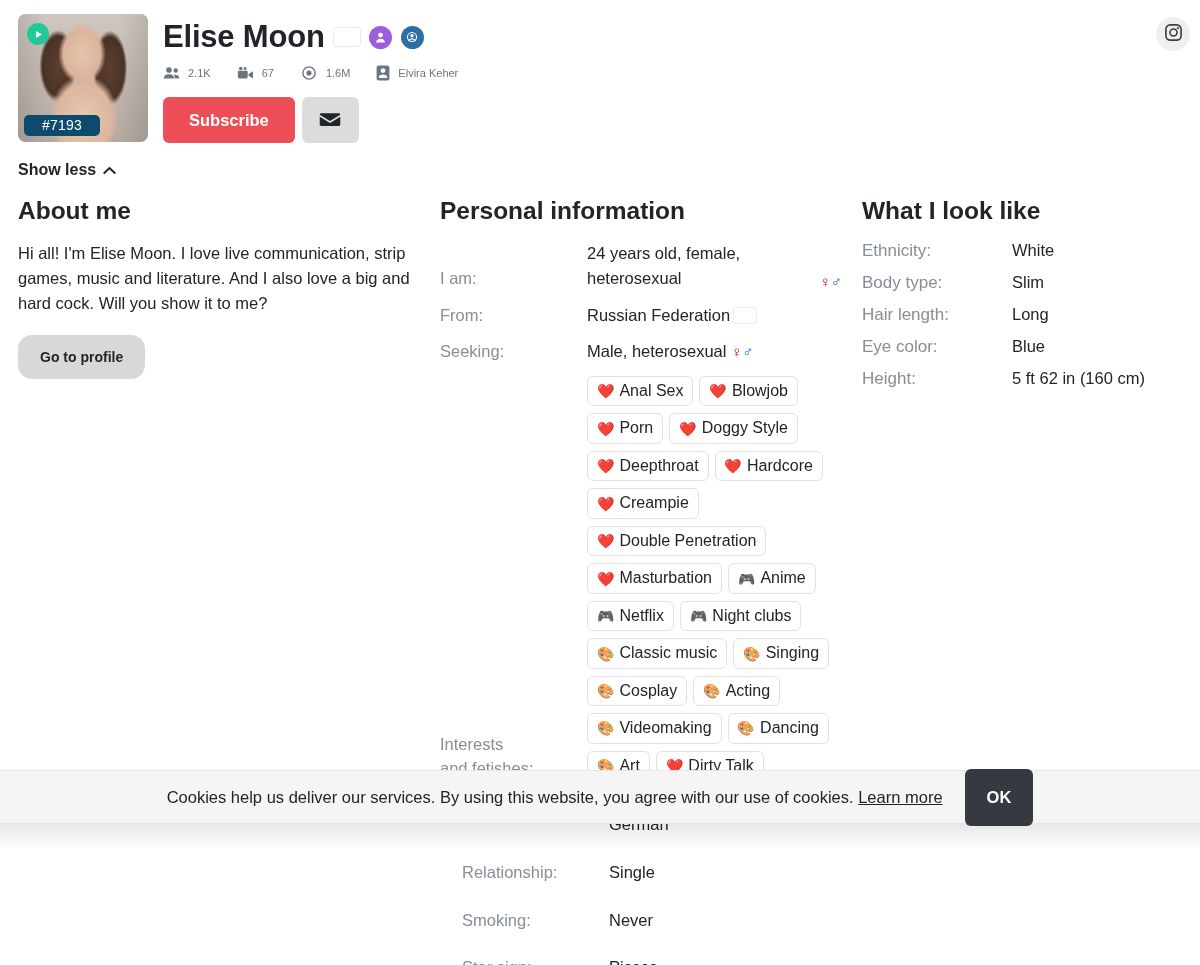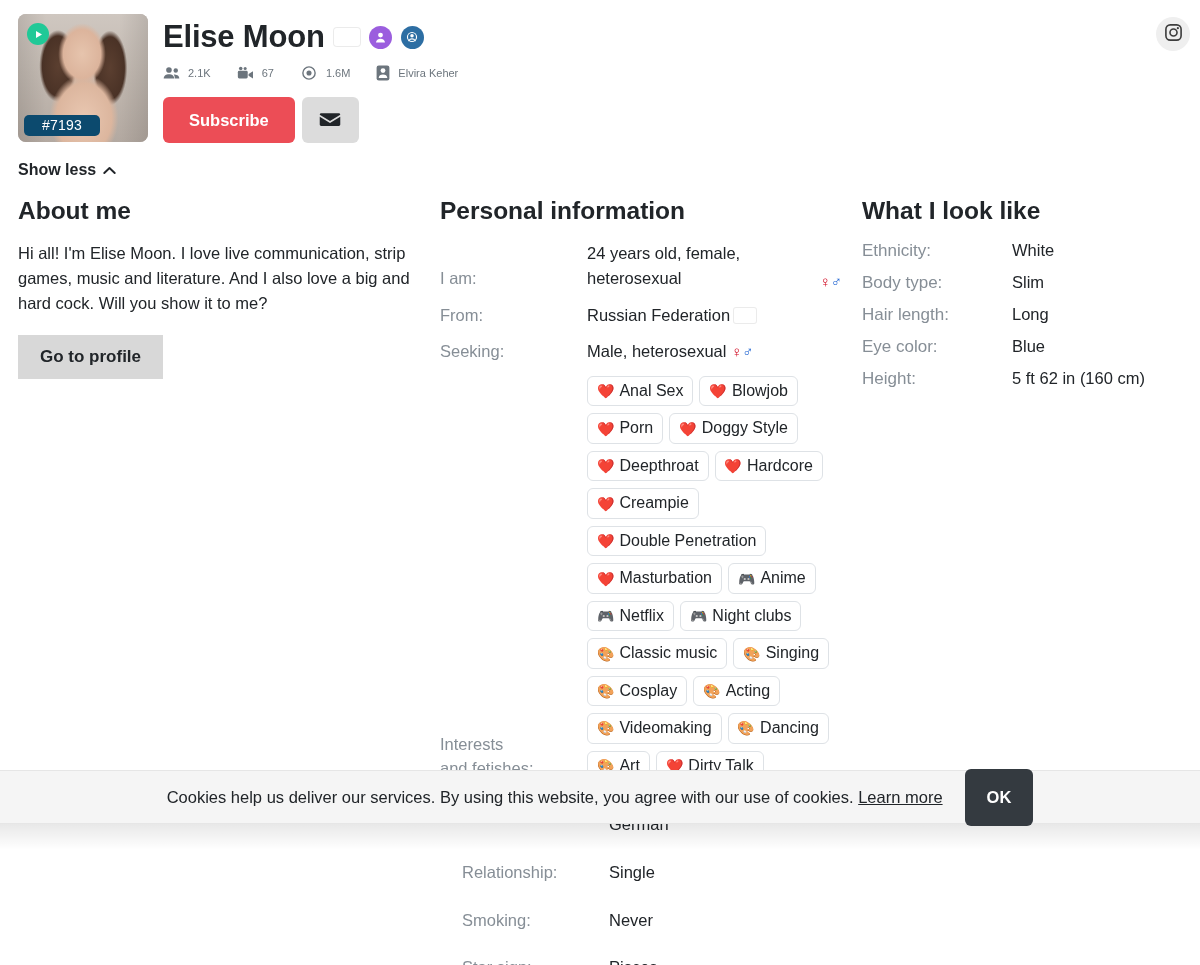--- a/index.html
+++ b/index.html
@@ -101,22 +101,22 @@
   .columns { display: flex; padding: 0 0 0 0; margin-top: 18px; }
   .col { }
   .col-about { width: 420px; padding-left: 18px; }
   .col-personal { width: 422px; padding-left: 20px; }
   .col-look { width: 338px; padding-left: 20px; }
 
   .sec-title { font-size: 24.5px; font-weight: bold; color: #212529; margin: 0 0 16px; }
   .about-text { font-size: 16.5px; line-height: 1.52; color: #212529; margin: 0; max-width: 400px; }
   .btn-profile {
     margin-top: 19px; background: #d8d8d8; border: none;
-    font-size: 17px; font-weight: bold; color: #212529;
-    padding: 0 22px; height: 44px; border-radius: 0;
+    font-size: 14px; font-weight: bold; color: #212529;
+    padding: 0 22px; height: 44px; border-radius: 14px;
     cursor: pointer; font-family: inherit;
   }
 
   .info-table { width: 100%; }
   .info-row { display: flex; margin-bottom: 12px; align-items: flex-end; }
   .info-label { width: 147px; flex: 0 0 147px; color: #868e96; font-size: 16.5px; line-height: 1.5; }
   .info-value { color: #212529; font-size: 16.5px; line-height: 1.5; flex: 1; }
   .info-value.multi { max-width: 215px; }
   .gender-sym { color: #d0021b; font-size: 15px; }
   .gender-sym .m { color: #2b6cd4; }

